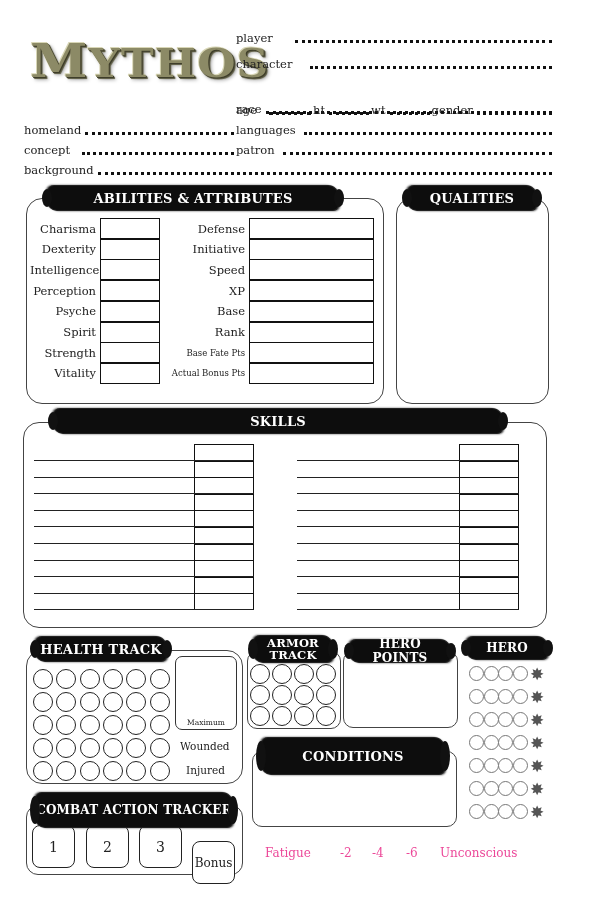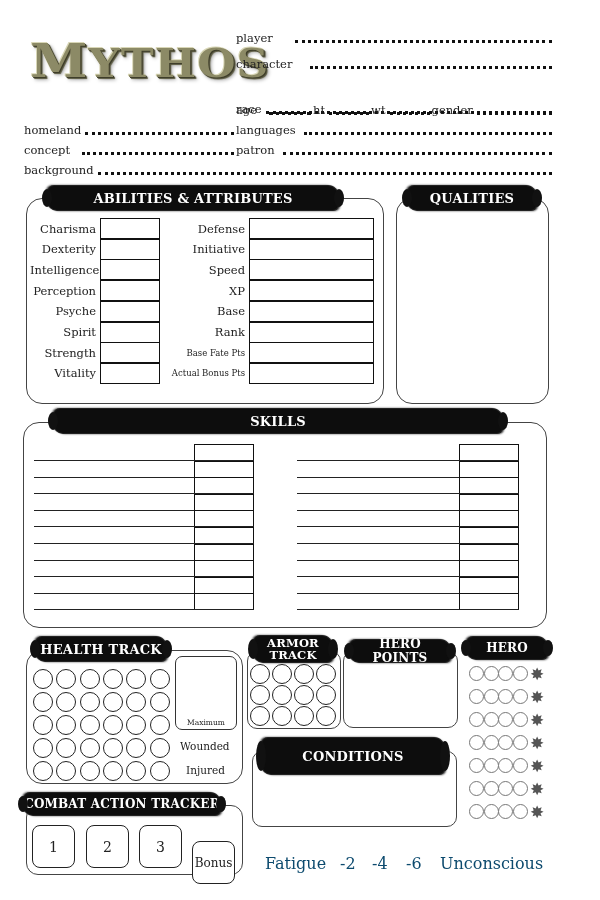--- a/index.html
+++ b/index.html
@@ -53,21 +53,21 @@
 
   
   .circ { position: absolute; width: 20px; height: 20px; border: 1.4px solid #222; border-radius: 50%; background: #fff; }
   .ammo-c { position: absolute; width: 15px; height: 15px; border: 1.2px solid #777; border-radius: 50%; background: #fff; }
   .burst { position: absolute; width: 16px; height: 16px; color: #555; font-size: 17px; line-height: 16px; text-align: center; }
 
   .ctrk { position: absolute; border: 1.4px solid #222; border-radius: 8px; width: 43px; height: 43px;
           display: flex; align-items: center; justify-content: center; font-size: 14px; background: #fff; }
   .ctrk.bonus { font-size: 12px; }
 
-  .fat { position: absolute; top: 846px; font-family: "DejaVu Serif", serif; font-size: 16px; color: #0c4a6e; margin-top: 8px; }
+  .fat { position: absolute; top: 846px; font-family: "DejaVu Serif", serif; font-size: 12px; color: #ec4899; }
 </style>
 </head>
 <body>
 
 <div class="logo">
   <span class="cap">M</span><span>YTHOS</span>
 </div>
 
 <div class="hf" style="left:236px; top:29px; width:316px;">
   <span class="lbl">player</span>
@@ -332,21 +332,21 @@
     <div class="ammo-c" style="left: 483.5px; top: 804px;"></div>
     <div class="ammo-c" style="left: 498px; top: 804px;"></div>
     <div class="ammo-c" style="left: 512.5px; top: 804px;"></div>
     <div class="burst" style="left: 529px; top: 804px;">✸</div>
   </div>
 
 <div class="panel" style="left:252px; top:751px; width:205px; height:76px; border-radius:10px;"></div>
 <div class="brush" style="left:262px; top:738px; width:182px; height:36px;">CONDITIONS</div>
 
 <div class="panel" style="left:26px; top:805px; width:217px; height:70px; border-radius:12px;"></div>
-<div class="brush" style="left:24px; top:793px; width:196px; height:22px; font-size:12px;">COMBAT ACTION TRACKER</div>
+<div class="brush" style="left:36px; top:793px; width:196px; height:34px; font-size:12px;">COMBAT ACTION TRACKER</div>
 <div class="ctrk" style="left:32px; top:825px;">1</div>
 <div class="ctrk" style="left:86px; top:825px;">2</div>
 <div class="ctrk" style="left:139px; top:825px;">3</div>
 <div class="ctrk bonus" style="left:192px; top:825px;margin-top:16px;">Bonus</div>
 
 <div class="fat" style="left:265px;">Fatigue</div>
 <div class="fat" style="left:340px;">-2</div>
 <div class="fat" style="left:372px;">-4</div>
 <div class="fat" style="left:406px;">-6</div>
 <div class="fat" style="left:440px;">Unconscious</div>

